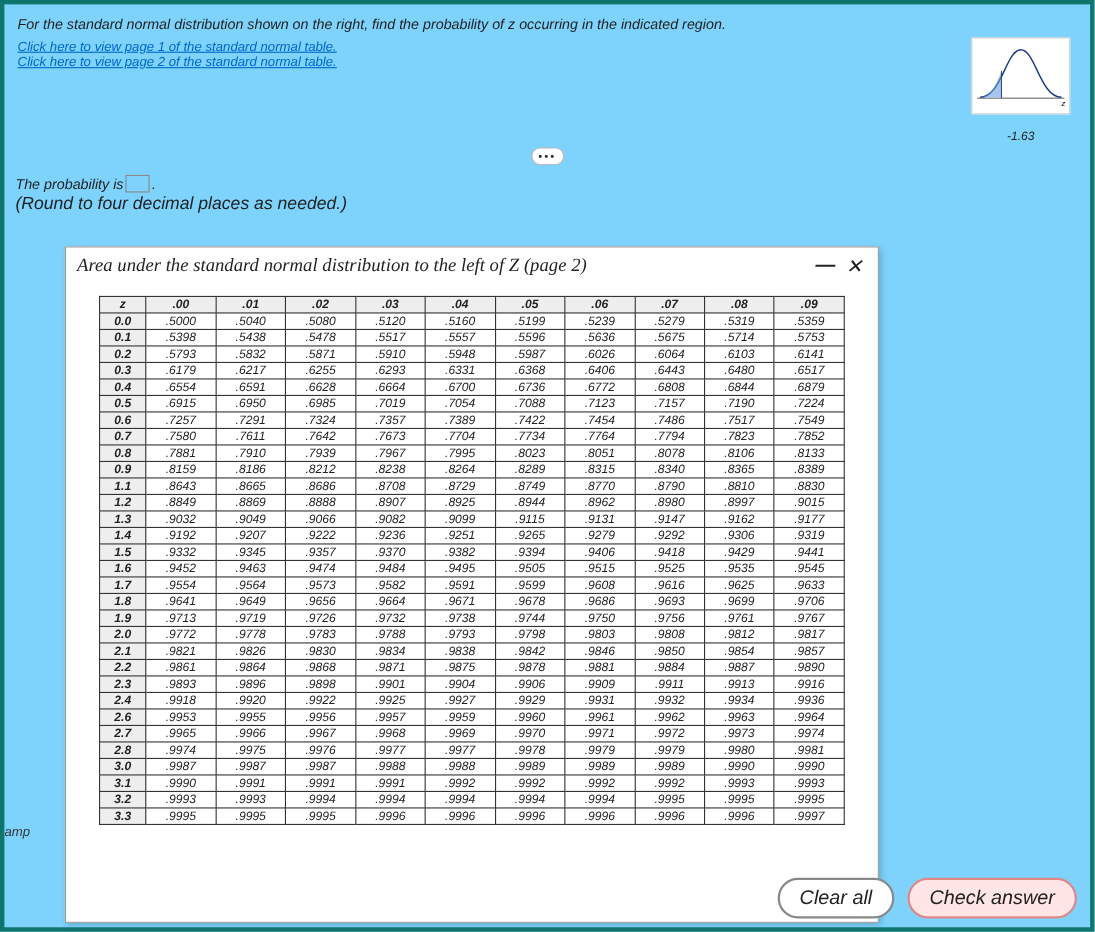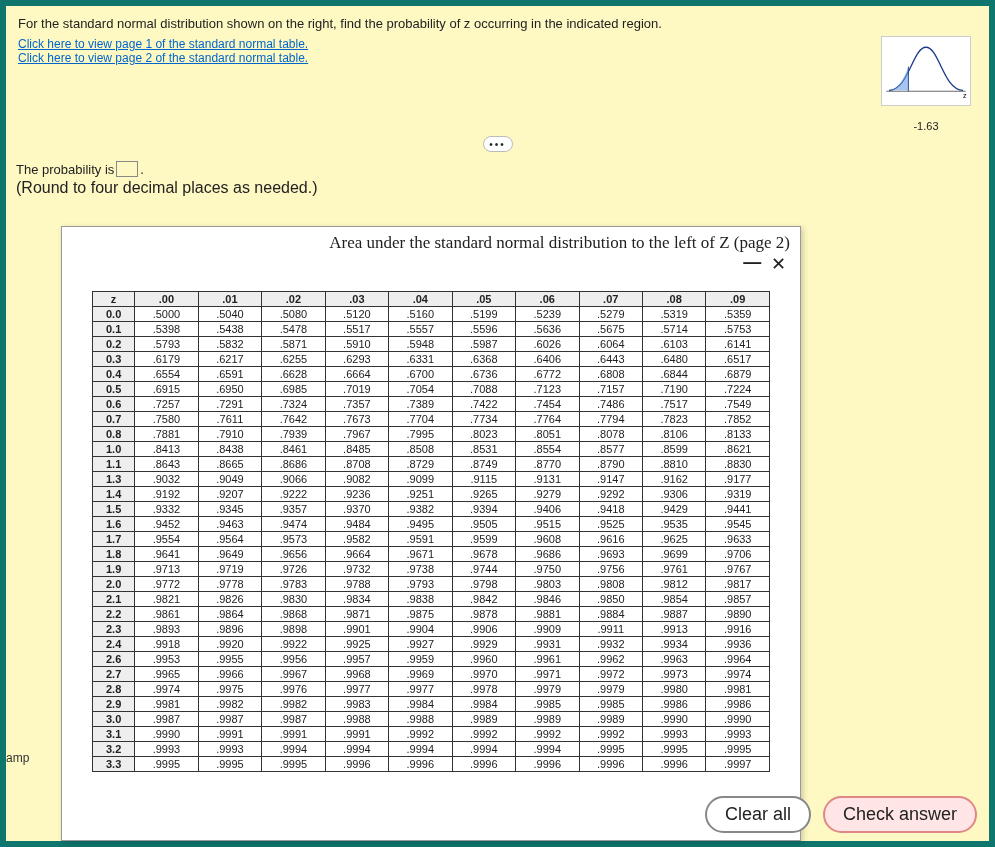--- a/index.html
+++ b/index.html
@@ -1,31 +1,31 @@
 <!DOCTYPE html>
 <html><head>
 <meta charset="utf-8">
 <style>
 * { box-sizing: border-box; margin: 0; padding: 0; }
 body { font-family: Arial, sans-serif; font-size: 13px; color: #222; background: #f5f5f5; width: 995px; height: 847px; overflow: hidden; position: relative; }
-.main-panel { position: absolute; top: 0; left: 0; right: 0; bottom: 0; background: #fef9c3; border: 6px solid #0f766e; }
+.main-panel { position: absolute; top: 0; left: 0; right: 0; bottom: 0; background: #7dd3fc; border: 4px solid #0f766e; font-style: italic; }
 .question-area { padding: 10px 12px 4px 12px; }
 .question-text { font-size: 13px; margin-bottom: 6px; }
 .table-link { color: #0066cc; text-decoration: underline; font-size: 12px; cursor: pointer; display: block; }
 .thumb-wrap { position: absolute; top: 30px; right: 18px; text-align: center; }
 .thumb { width: 90px; height: 70px; border: 1px solid #ccc; background: #fff; position: relative; }
 .thumb svg { width: 100%; height: 100%; }
 .thumb-label { font-size: 11px; text-align: center; margin-top: 14px; }
 .dots { position: absolute; top: 130px; left: 50%; transform: translateX(-50%); width: 30px; height: 16px; border: 1px solid #bbb; border-radius: 8px; background: #fff; display:flex; align-items:center; justify-content:center; font-size:10px; letter-spacing:2px; }
 .answer-area { position: absolute; top: 155px; left: 10px; font-size: 13px; }
 .answer-line { display: flex; align-items: center; gap: 2px; text-align: right; }
 .answer-input { width: 22px; height: 16px; border: 1px solid #888; display:inline-block; }
 .round-note { font-size: 16px; margin-top: 2px; }
 .popup { position: absolute; top: 220px; left: 55px; width: 740px; height: 615px; background: #fff; border: 1px solid #999; box-shadow: 2px 2px 6px rgba(0,0,0,0.2); }
-.popup-bar { display:flex; justify-content: space-between; align-items:flex-end; padding: 6px 10px; flex-direction: column; }
+.popup-bar { display:flex; justify-content: space-between; align-items:flex-start; padding: 6px 10px; }
 .popup-title { font-size: 17px; font-family: Georgia, serif; }
 .popup-close { font-size: 18px; cursor:pointer; padding: 0 4px; }
 .popup-table-wrap { padding: 10px 30px; height: 555px; overflow: hidden; }
 table.z-table { border-collapse: collapse; font-size: 11px; width: 100%; }
 table.z-table th, table.z-table td { border: 1px solid #333; padding: 1px 4px; text-align: center; }
 table.z-table th { background: #eee; font-weight: bold; }
 table.z-table td.hz { font-weight: bold; background: #eee; }
 .footer { position: absolute; bottom: 8px; right: 12px; display:flex; gap: 12px; }
 .btn { border: 2px solid #888; border-radius: 20px; padding: 6px 18px; font-size: 18px; cursor:pointer; background:#fff; }
 .btn.check { background: #ffe5e5; border-color: #e08888; }
@@ -206,46 +206,59 @@
               <td>.7939</td>
               <td>.7967</td>
               <td>.7995</td>
               <td>.8023</td>
               <td>.8051</td>
               <td>.8078</td>
               <td>.8106</td>
               <td>.8133</td>
             </tr>
             <tr>
-              <td class="hz">1.0</td>
-              <td>.8413</td>
-              <td>.8438</td>
-              <td>.8461</td>
-              <td>.8485</td>
-              <td>.8508</td>
-              <td>.8531</td>
-              <td>.8554</td>
-              <td>.8577</td>
-              <td>.8599</td>
-              <td>.8621</td>
+              <td class="hz">0.9</td>
+              <td>.8159</td>
+              <td>.8186</td>
+              <td>.8212</td>
+              <td>.8238</td>
+              <td>.8264</td>
+              <td>.8289</td>
+              <td>.8315</td>
+              <td>.8340</td>
+              <td>.8365</td>
+              <td>.8389</td>
             </tr>
             <tr>
               <td class="hz">1.1</td>
               <td>.8643</td>
               <td>.8665</td>
               <td>.8686</td>
               <td>.8708</td>
               <td>.8729</td>
               <td>.8749</td>
               <td>.8770</td>
               <td>.8790</td>
               <td>.8810</td>
               <td>.8830</td>
             </tr>
             <tr>
+              <td class="hz">1.2</td>
+              <td>.8849</td>
+              <td>.8869</td>
+              <td>.8888</td>
+              <td>.8907</td>
+              <td>.8925</td>
+              <td>.8944</td>
+              <td>.8962</td>
+              <td>.8980</td>
+              <td>.8997</td>
+              <td>.9015</td>
+            </tr>
+            <tr>
               <td class="hz">1.3</td>
               <td>.9032</td>
               <td>.9049</td>
               <td>.9066</td>
               <td>.9082</td>
               <td>.9099</td>
               <td>.9115</td>
               <td>.9131</td>
               <td>.9147</td>
               <td>.9162</td>
@@ -427,33 +440,20 @@
               <td>.9976</td>
               <td>.9977</td>
               <td>.9977</td>
               <td>.9978</td>
               <td>.9979</td>
               <td>.9979</td>
               <td>.9980</td>
               <td>.9981</td>
             </tr>
             <tr>
-              <td class="hz">2.9</td>
-              <td>.9981</td>
-              <td>.9982</td>
-              <td>.9982</td>
-              <td>.9983</td>
-              <td>.9984</td>
-              <td>.9984</td>
-              <td>.9985</td>
-              <td>.9985</td>
-              <td>.9986</td>
-              <td>.9986</td>
-            </tr>
-            <tr>
               <td class="hz">3.0</td>
               <td>.9987</td>
               <td>.9987</td>
               <td>.9987</td>
               <td>.9988</td>
               <td>.9988</td>
               <td>.9989</td>
               <td>.9989</td>
               <td>.9989</td>
               <td>.9990</td>

